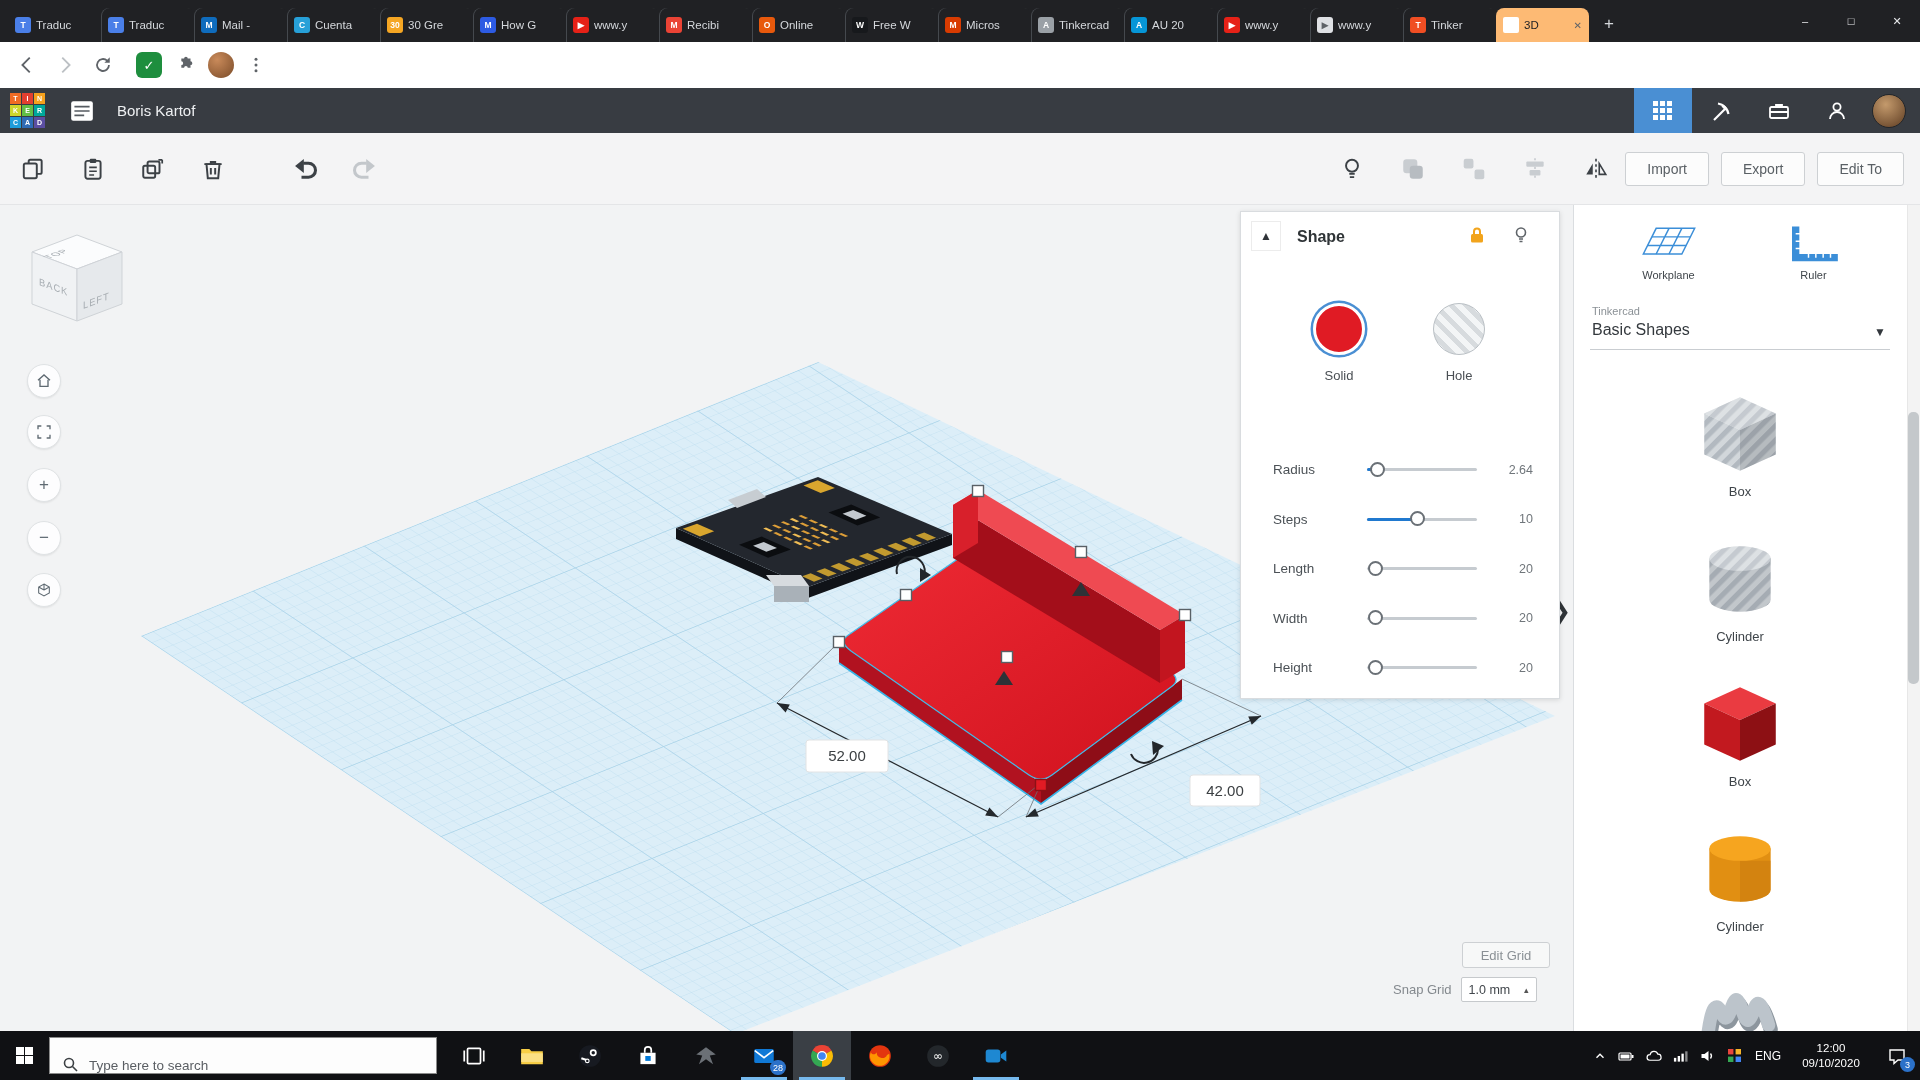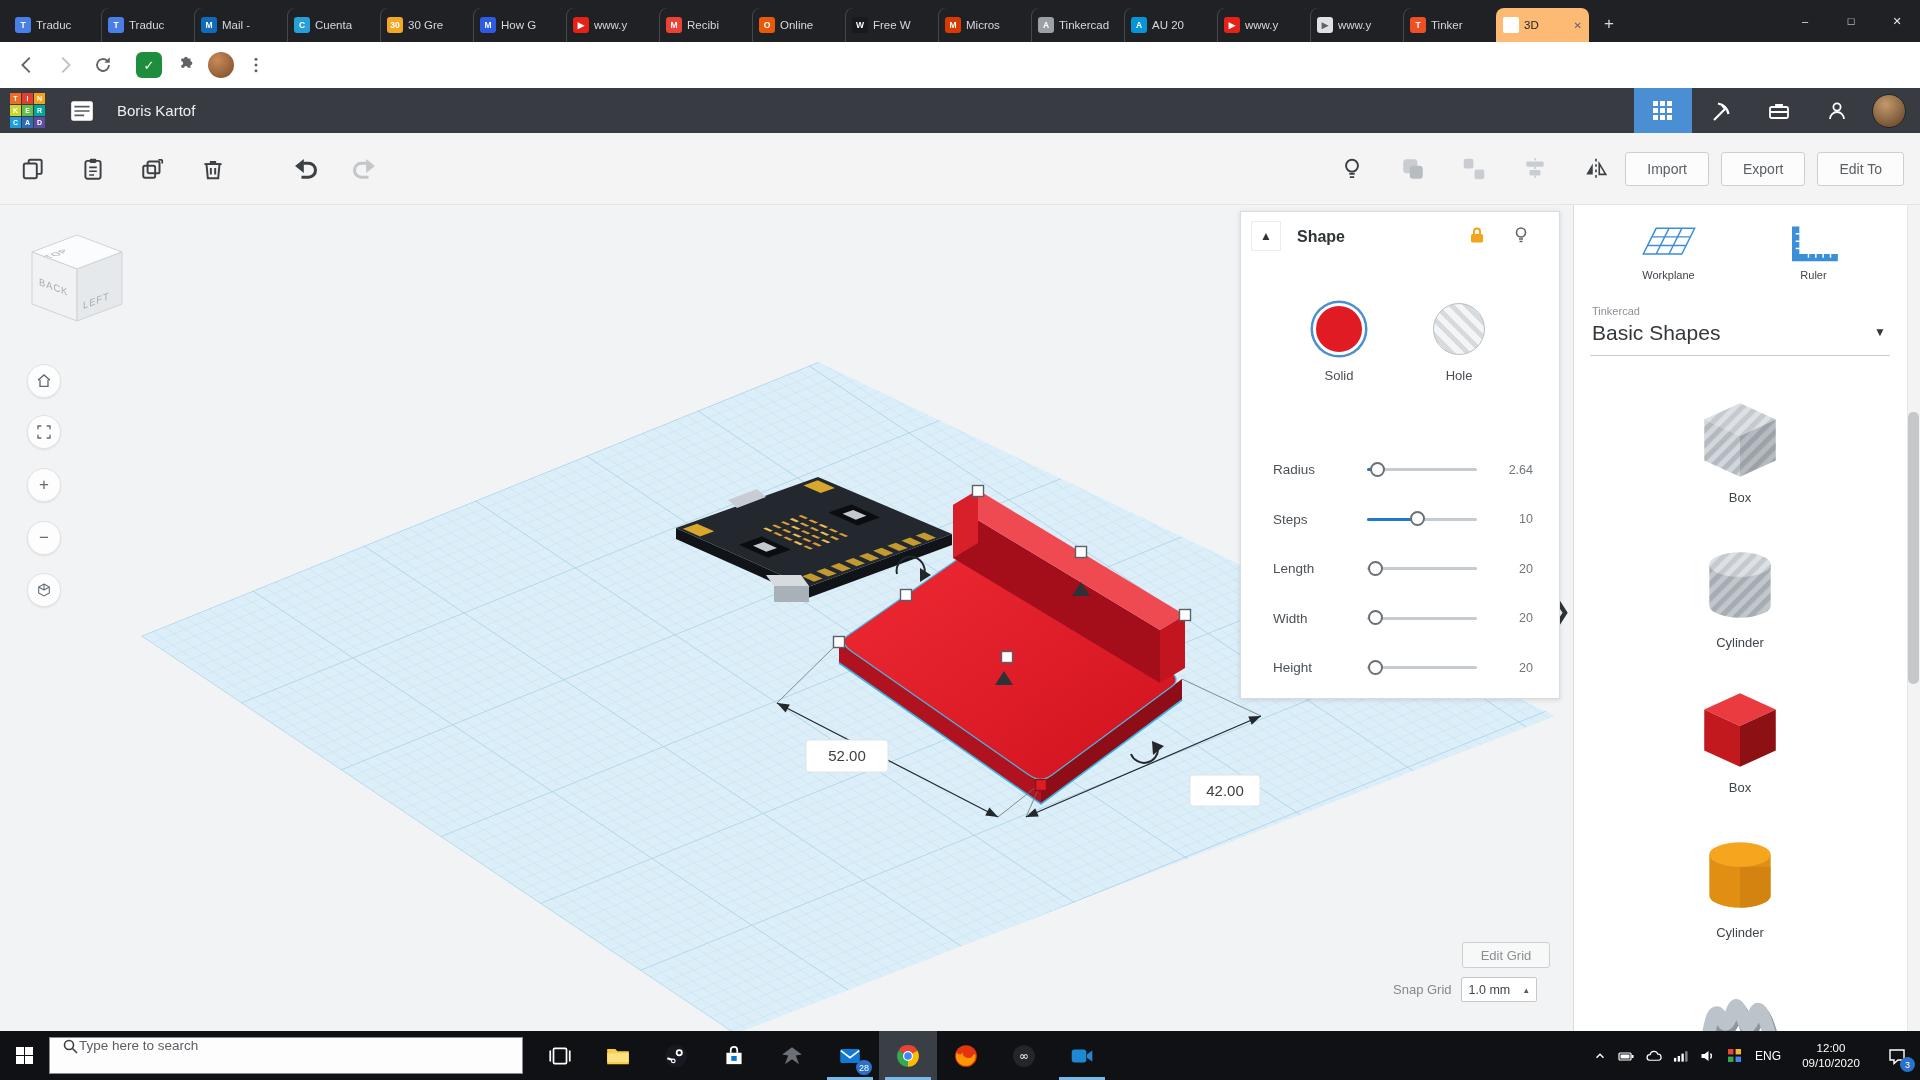--- a/index.html
+++ b/index.html
@@ -81,32 +81,32 @@
 .shandle{position:absolute;top:-6.5px;width:15px;height:15px;border-radius:50%;background:#fff;border:2px solid #6a7076}
 .sval{flex:1;text-align:right;font-size:12.5px;color:#70767b}
 
 
 .sidebar{position:relative;width:347px;height:826px;background:#fff;border-left:1px solid #dadde0}
 .side-top{display:flex;justify-content:space-around;padding:16px 34px 0 22px}
 .side-tile{display:flex;flex-direction:column;align-items:center;gap:4px}
 .side-tile .lbl{font-size:11px;color:#3f454a}
 .side-dd{position:relative;margin:22px 30px 0 16px;border-bottom:1px solid #c9cdd1;padding:2px 0 10px 2px}
 .side-dd .brand{font-size:11px;color:#8b9196}
-.side-dd .cat{font-size:21px;color:#33383d;margin-top:4px}
+.side-dd .cat{font-size:16px;color:#33383d;margin-top:4px}
 .side-dd .caret{position:absolute;right:4px;top:22px;font-size:12px;color:#33383d}
 #shapes-grid{display:grid;grid-template-columns:1fr;row-gap:34px;margin:38px 26px 0 12px;justify-items:center}
 .shape-cell{display:flex;flex-direction:column;align-items:center}
 .shape-cell .lbl{font-size:13px;color:#3f454a;margin-top:4px}
 .side-scroll{position:absolute;right:0;top:0;bottom:0;width:13px;background:#f3f3f3;border-left:1px solid #e7e7e7}
 .side-thumb{position:absolute;right:1px;top:207px;width:11px;height:272px;background:#c4c8cb;border-radius:5px}
 
 
 .taskbar{height:49px;background:#101114;display:flex;align-items:stretch;position:relative}
 .tb-start{width:49px;display:flex;align-items:center;justify-content:center}
-.tb-search{width:474px;margin:6px 0;background:#fdfdfd;border:1px solid #8a8a8a;display:flex;align-items:flex-start;padding:0 12px}
+.tb-search{width:388px;margin:6px 0;background:#fdfdfd;border:1px solid #8a8a8a;display:flex;align-items:flex-end;gap:10px;padding:0 12px}
 .tb-search span{font-size:13.5px;color:#5a5e63}
 #apps{display:flex;margin-left:8px}
 .tb-app{width:58px;display:flex;align-items:center;justify-content:center;position:relative}
 .tb-app.focused{background:#3a3f45}
 .tb-app.focused::after,.tb-app.running::after{content:"";position:absolute;left:6px;right:6px;bottom:0;height:3px;background:#76b9ed}
 .tb-app svg{width:26px;height:26px}
 .tb-badge{position:absolute;right:7px;bottom:5px;min-width:15px;height:15px;padding:0 3px;border-radius:8px;background:#2b71c9;color:#fff;font-size:9px;display:flex;align-items:center;justify-content:center}
 .tb-tray{margin-left:auto;display:flex;align-items:center}
 #tray{display:flex;align-items:center}
 .tray-ic{width:27px;height:49px;display:flex;align-items:center;justify-content:center}

